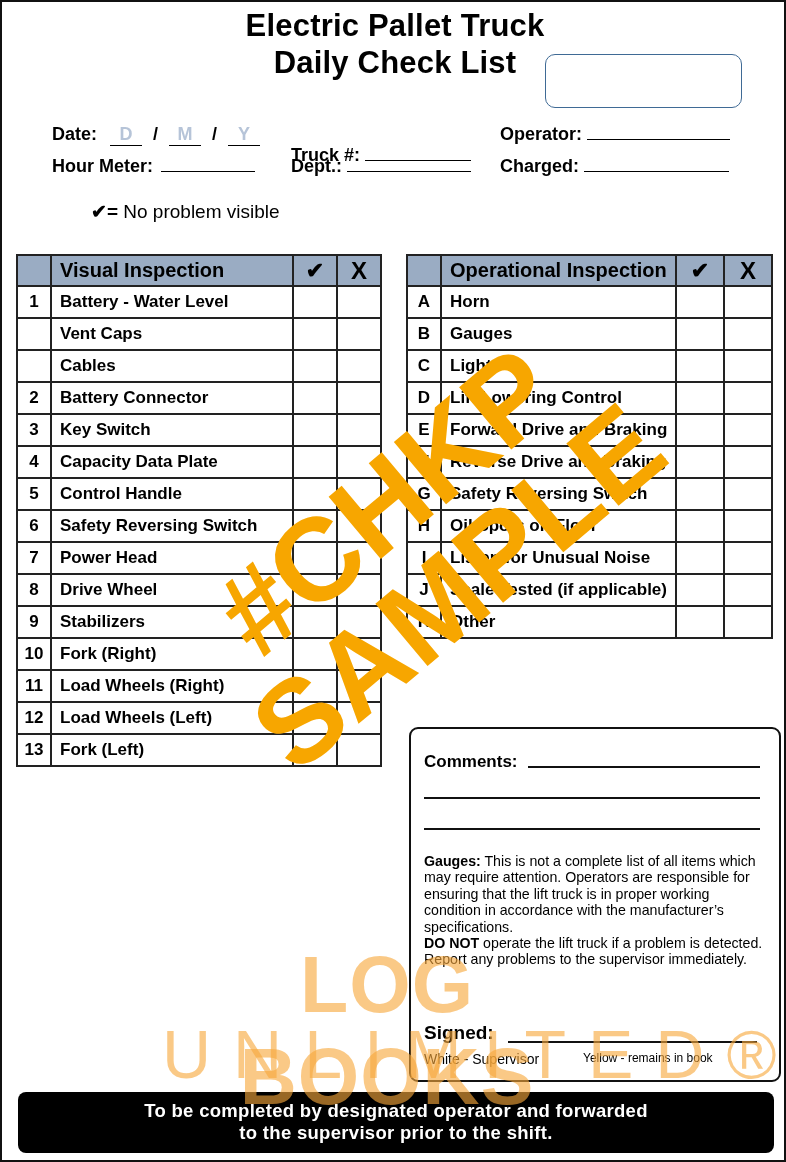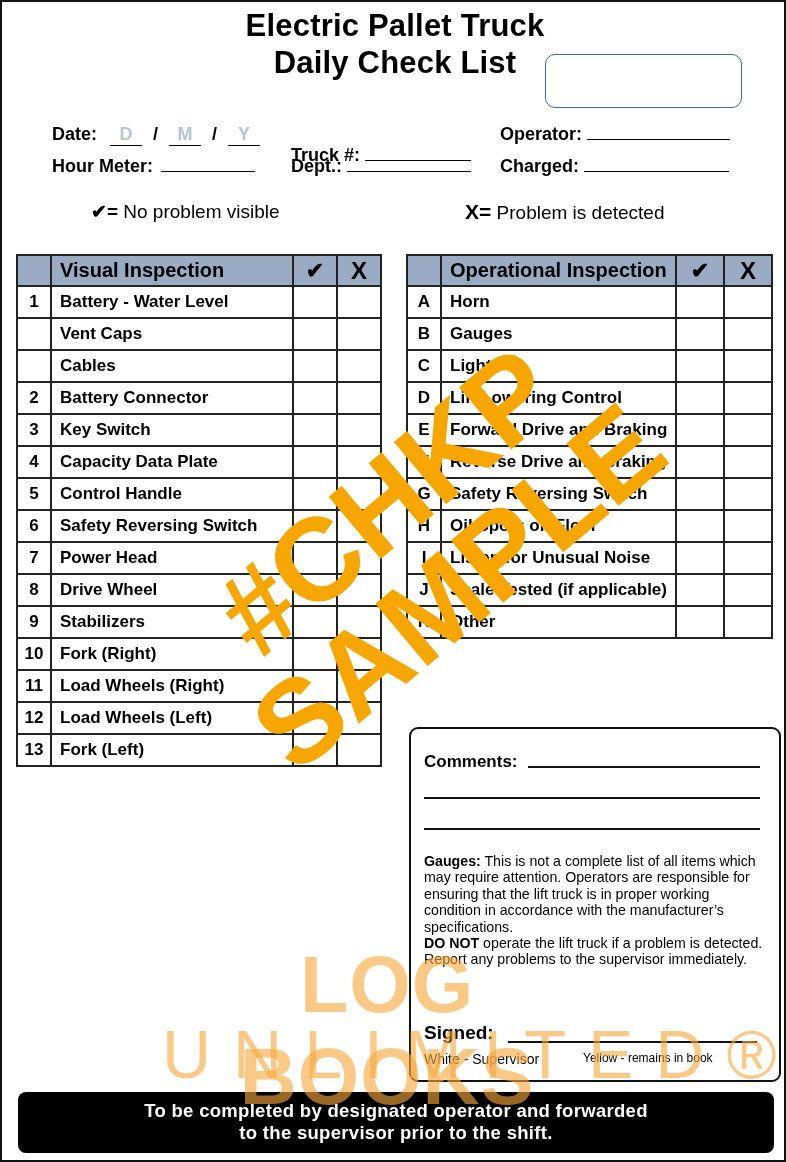--- a/index.html
+++ b/index.html
@@ -113,24 +113,20 @@
     </div>
     <div class="field" style="left:448px; top:0;">
       <span>Charged:</span>
       <span class="blank" style="width:145px;"></span>
     </div>
   </div>
 
   <div class="legend" style="left:89px; top:182px;">
     <b>✔=</b>
     <span>No problem visible</span>
-  </div>
-  <div class="legend" style="left:463px; top:182px;">
-    <b style="font-size:21px;">X=</b>
-    <span>Problem is detected</span>
   </div>
 
   <table class="chk" style="left:14px; top:252px; width:366px;">
     <colgroup>
         <col style="width:34px">
         <col style="width:242px">
         <col style="width:44px">
         <col style="width:44px">
       </colgroup>
     <thead>

